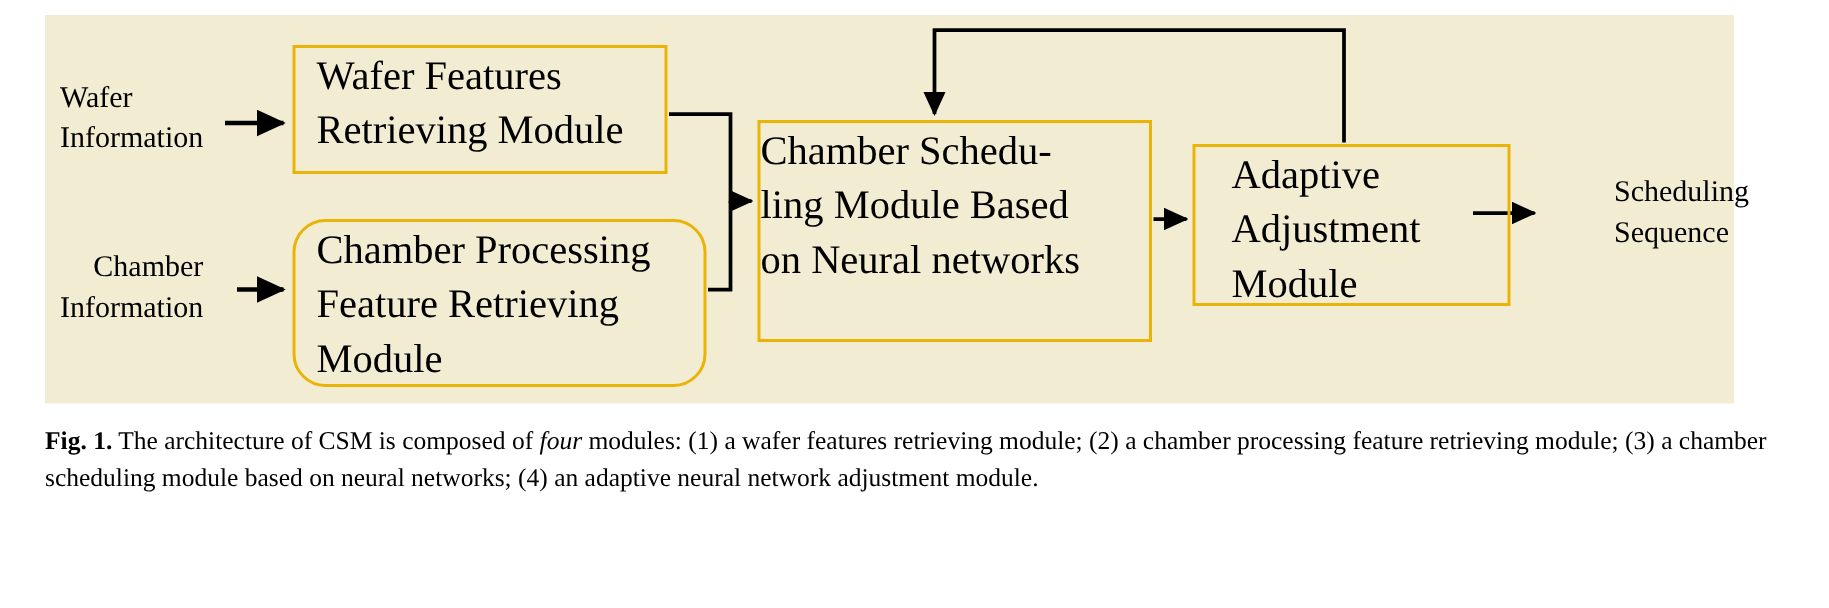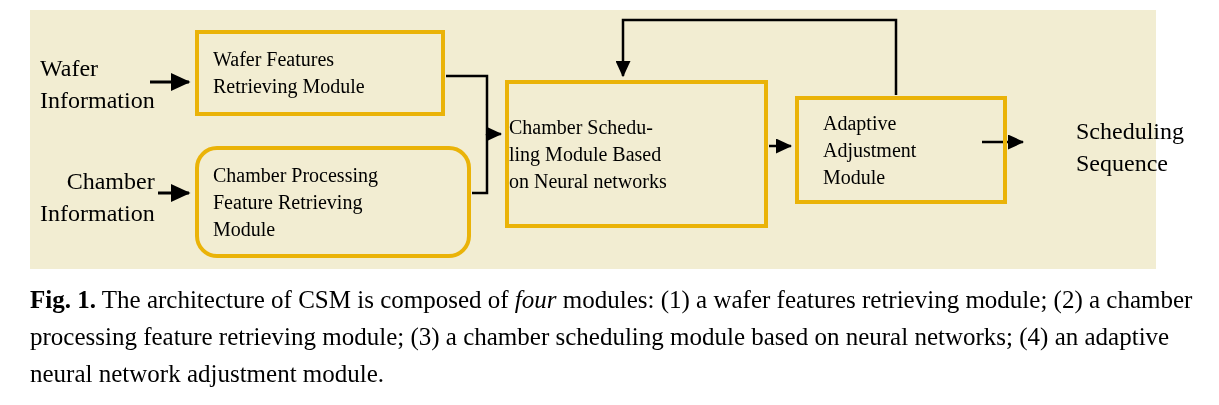--- a/index.html
+++ b/index.html
@@ -27,50 +27,49 @@
   .connectors {
     position: absolute;
     left: 0;
     top: 0;
     width: 1219px;
     height: 405px;
     pointer-events: none;
   }
   .node-box {
     position: absolute;
-    border: 4px solid #eab308;
+    border: 2px solid #eab308;
     display: flex;
-    align-items: center;
     box-sizing: border-box;
-    font-size: 20px;
+    font-size: 27px;
     line-height: 1.35;
   }
   .node-box .box-text {
     white-space: pre-line;
   }
   .box-wafer-features    { left: 195px; top: 30px;  width: 250px; height: 86px;  padding-left: 14px; }
   .box-chamber-processing{ left: 195px; top: 146px; width: 276px; height: 112px; padding-left: 14px; border-radius: 22px; }
   .box-chamber-scheduling{ left: 505px; top: 80px;  width: 263px; height: 148px; }
   .box-adaptive          { left: 795px; top: 96px;  width: 212px; height: 108px; padding-left: 24px; }
   .free-label {
     position: absolute;
-    font-size: 24px;
+    font-size: 20px;
     line-height: 1.35;
     white-space: pre-line;
   }
   .label-wafer-info    { left: 40px;   top: 52px; }
   .label-chamber-info  { left: 40px;   top: 165px; text-align: right; }
   .label-sched-seq     { left: 1032px; top: 115px; margin-left: 44px; }
   .caption {
     position: absolute;
     left: 30px;
     top: 282px;
     width: 1168px;
     margin: 0;
-    font-size: 25px;
+    font-size: 17px;
     line-height: 1.47;
   }
 </style>
 </head>
 <body>
 
 <div class="page">
 
   <div class="panel" style="background: rgb(242, 237, 210);"></div>
 

